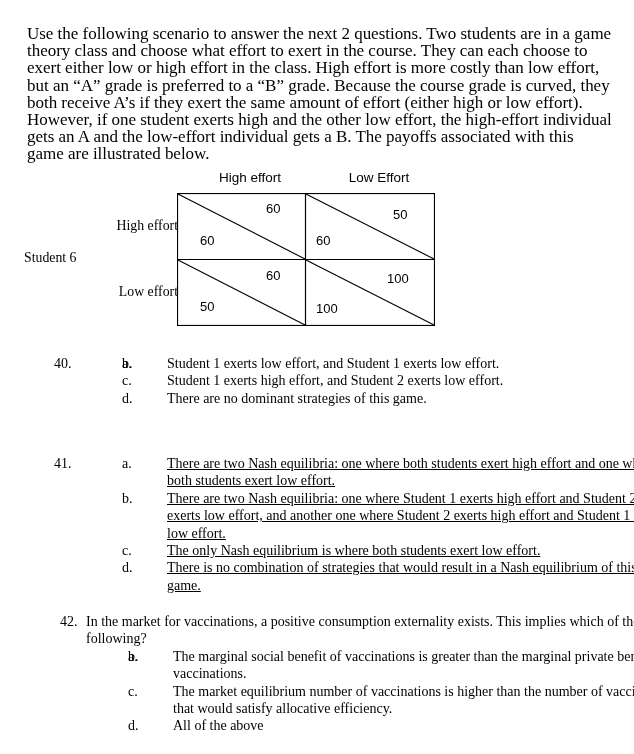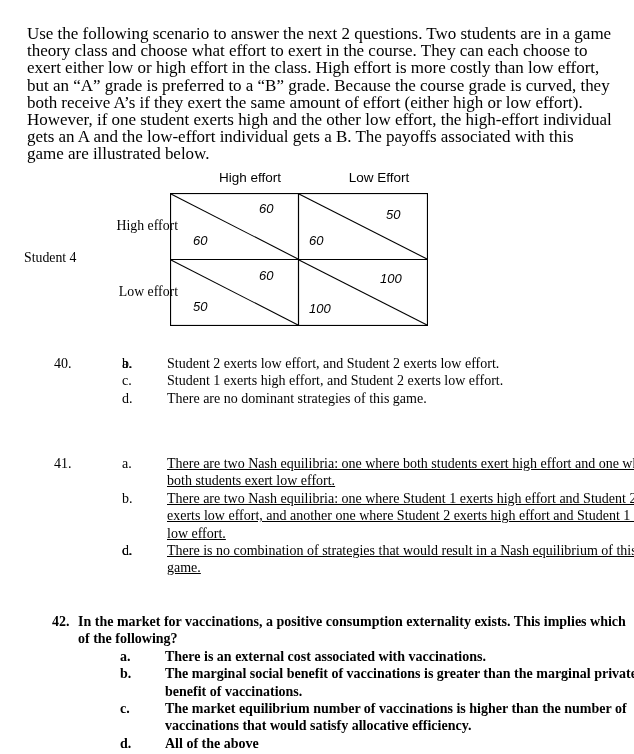--- a/index.html
+++ b/index.html
@@ -89,25 +89,24 @@
   }
   .axis-label-student1 {
     position: absolute;
     left: 24px;
     top: 112px;
     font-size: 13.8px;
   }
 
   .grid {
     position: absolute;
-    left: 170px;
+    left: 177px;
     top: 55px;
     width: 302px;
     height: 133px;
-    font-style: italic;
   }
   .grid svg { display: block; }
 
   .cell-val {
     position: absolute;
     font-size: 13px;
     font-family: "Liberation Sans", "DejaVu Sans", sans-serif;
     white-space: nowrap;
   }
 
@@ -148,21 +147,21 @@
 
   <p class="intro">Use the following scenario to answer the next 2 questions. Two students are in a game theory class and choose what effort to exert in the course. They can each choose to exert either low or high effort in the class.  High effort is more costly than low effort, but an “A” grade is preferred to a “B” grade.  Because the course grade is curved, they both receive A’s if they exert the same amount of effort (either high or low effort). However, if one student exerts high and the other low effort, the high-effort individual gets an A and the low-effort individual gets a B. The payoffs associated with this game are illustrated below.</p>
 
   <div class="matrix-block">
 
 
     <div class="col-head-high sans">High effort</div>
 
     <div class="col-head-low sans">Low Effort</div>
 
-    <div class="axis-label-student1">Student 4</div>
+    <div class="axis-label-student1">Student 6</div>
 
     <div class="row-head-high">High effort</div>
 
     <div class="row-head-low">Low effort</div>
 
     <div class="grid">
       <svg width="258" height="133" viewBox="0 0 258 133">
 
         <rect x="0.5" y="0.5" width="257" height="132" fill="none" stroke="#000" stroke-width="1.2"></rect>
 
@@ -192,21 +191,21 @@
 
   <div class="question" style="left:54px; top:355px; width:560px;">
     <div class="q-stem">
       <span class="q-num">40.</span>
     </div>
     <div class="opt">
       <span class="opt-letter">a.</span>
     </div>
     <div class="opt">
       <span class="opt-letter">b.</span>
-      <span>Student 2 exerts low effort, and Student 2 exerts low effort.</span>
+      <span>Student 1 exerts low effort, and Student 1 exerts low effort.</span>
     </div>
     <div class="opt">
       <span class="opt-letter">c.</span>
       <span>Student 1 exerts high effort, and Student 2 exerts low effort.</span>
     </div>
     <div class="opt">
       <span class="opt-letter">d.</span>
       <span>There are no dominant strategies of this game.</span>
     </div>
   </div>
@@ -218,35 +217,35 @@
     <div class="opt">
       <span class="opt-letter">a.</span>
       <span>There are two Nash equilibria: one where both students exert high effort and one where both students exert low effort.</span>
     </div>
     <div class="opt">
       <span class="opt-letter">b.</span>
       <span>There are two Nash equilibria: one where Student 1 exerts high effort and Student 2 exerts low effort, and another one where Student 2 exerts high effort and Student 1 exerts low effort.</span>
     </div>
     <div class="opt">
       <span class="opt-letter">c.</span>
+      <span>The only Nash equilibrium is where both students exert low effort.</span>
     </div>
     <div class="opt">
       <span class="opt-letter">d.</span>
       <span>There is no combination of strategies that would result in a Nash equilibrium of this game.</span>
     </div>
   </div>
 
-  <div class="question" style="left:52px; top:613px; width:560px;font-weight:bold;">
+  <div class="question" style="left:60px; top:613px; width:560px;">
     <div class="q-stem">
       <span class="q-num">42.</span>
       <span>In the market for vaccinations, a positive consumption externality exists. This implies which of the following?</span>
     </div>
     <div class="opt">
       <span class="opt-letter">a.</span>
-      <span>There is an external cost associated with vaccinations.</span>
     </div>
     <div class="opt">
       <span class="opt-letter">b.</span>
       <span>The marginal social benefit of vaccinations is greater than the marginal private benefit of vaccinations.</span>
     </div>
     <div class="opt">
       <span class="opt-letter">c.</span>
       <span>The market equilibrium number of vaccinations is higher than the number of vaccinations that would satisfy allocative efficiency.</span>
     </div>
     <div class="opt">

